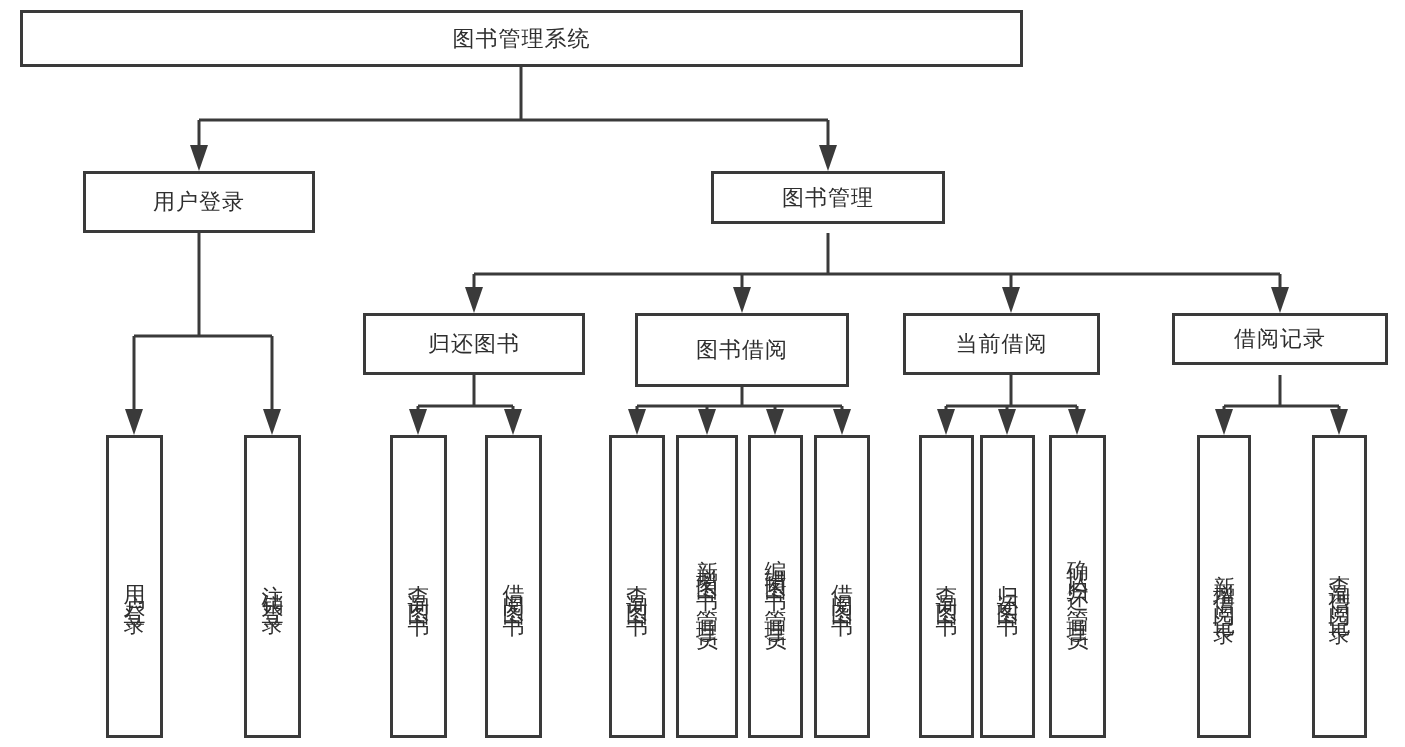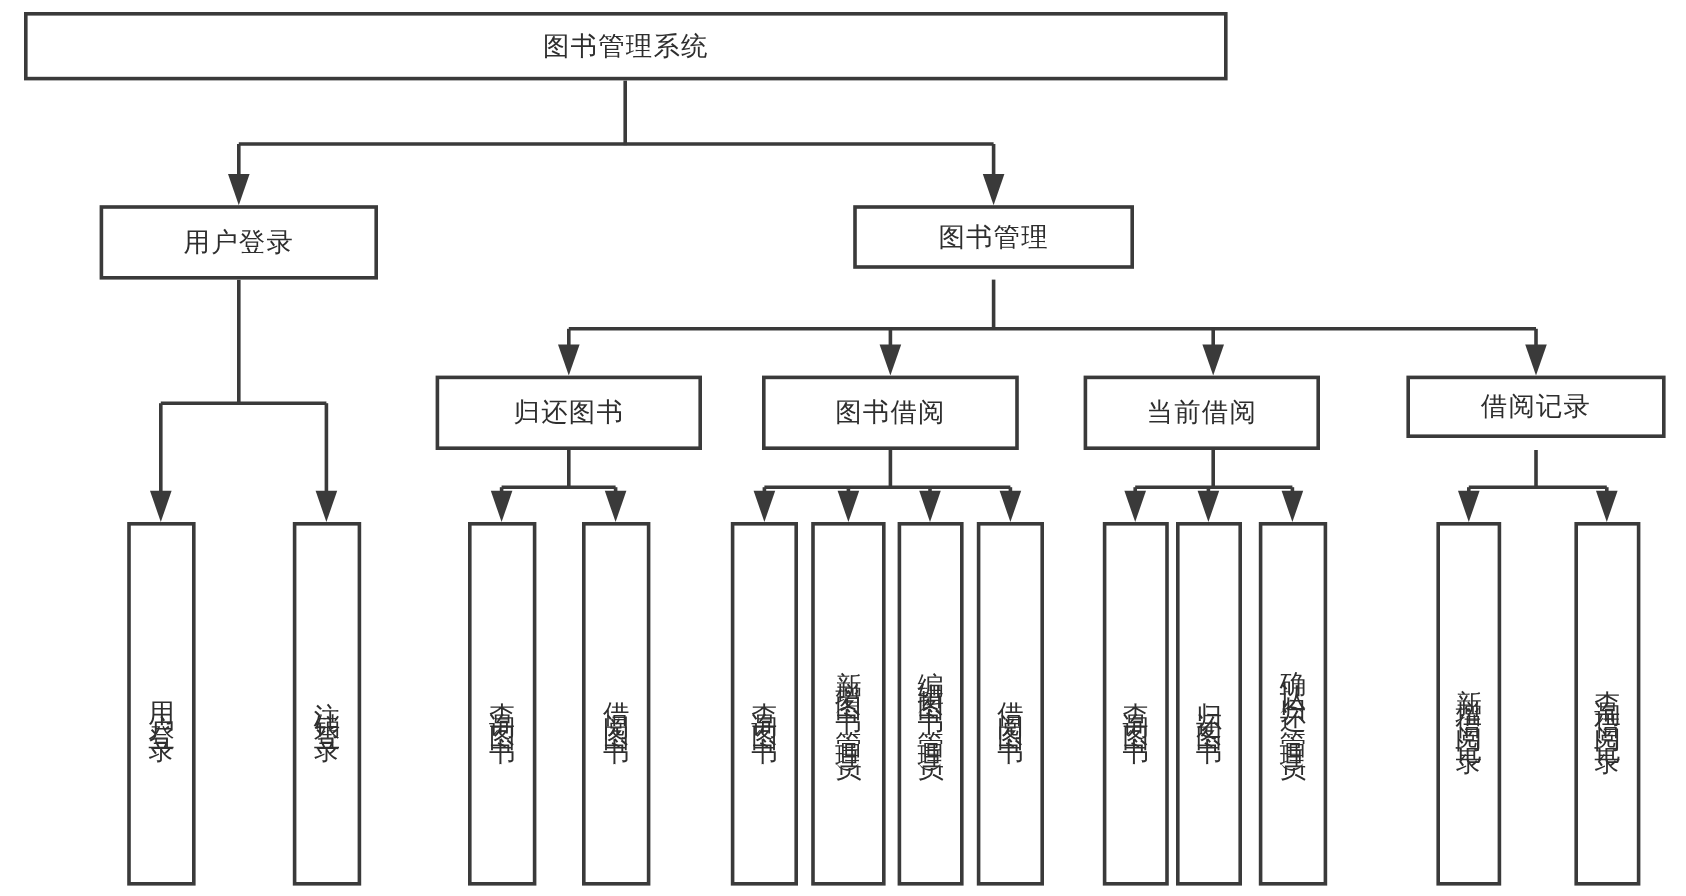--- a/index.html
+++ b/index.html
@@ -126,21 +126,21 @@
   <div class="node" style="left:83px;top:171px;width:232px;height:62px">
     <span class="h-label">用户登录</span>
   </div>
   <div class="node" style="left:711px;top:171px;width:234px;height:53px">
     <span class="h-label">图书管理</span>
   </div>
 
   <div class="node" style="left:363px;top:313px;width:222px;height:62px">
     <span class="h-label">归还图书</span>
   </div>
-  <div class="node" style="left:635px;top:313px;width:214px;height:62px">
+  <div class="node" style="left:635px;top:313px;width:214px;height:74px">
     <span class="h-label">图书借阅</span>
   </div>
   <div class="node" style="left:903px;top:313px;width:197px;height:62px">
     <span class="h-label">当前借阅</span>
   </div>
   <div class="node" style="left:1172px;top:313px;width:216px;height:52px">
     <span class="h-label">借阅记录</span>
   </div>
 
   <div class="node" style="left:106px;top:435px;width:57px;height:303px">

